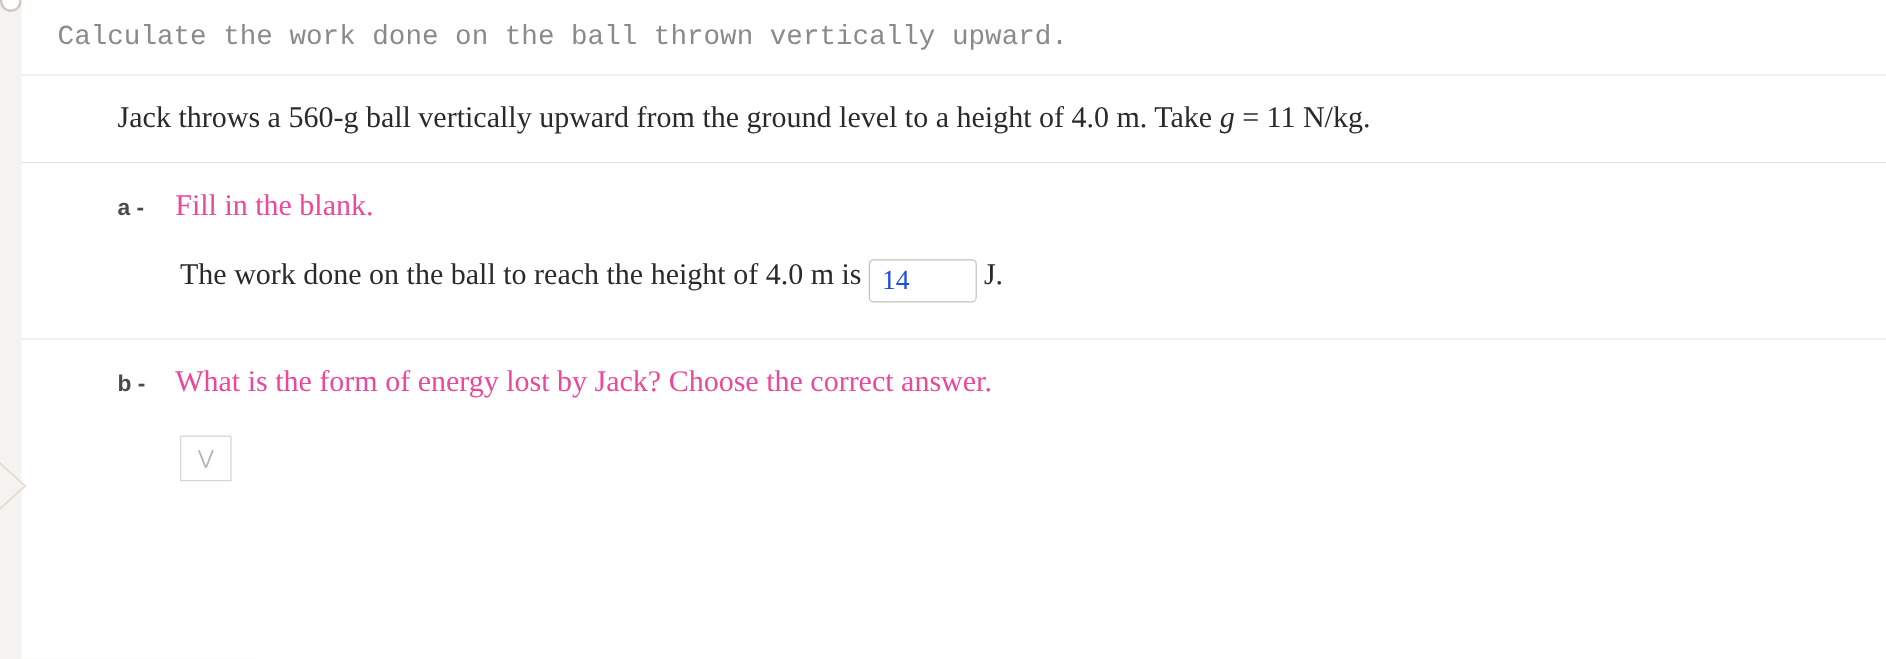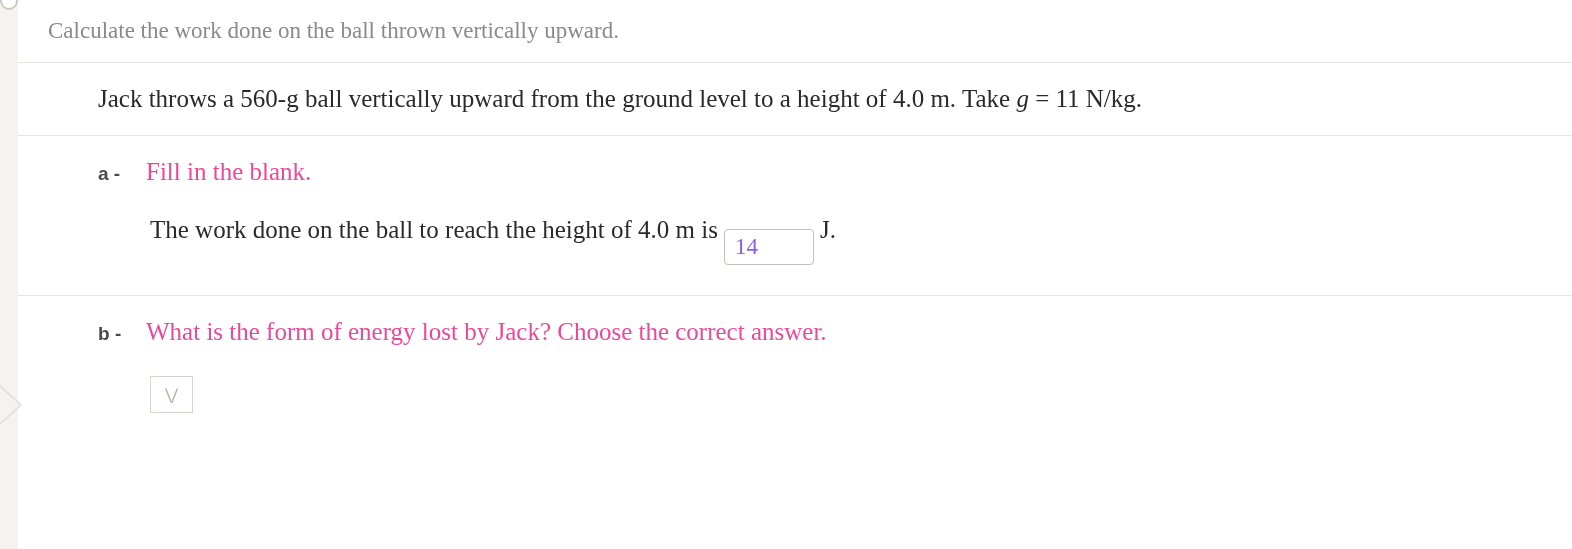--- a/index.html
+++ b/index.html
@@ -40,21 +40,21 @@
     width: 0;
     height: 0;
     border-top: 18px solid transparent;
     border-bottom: 18px solid transparent;
     border-left: 20px solid #f5f3f0;
     z-index: 3;
   }
   .header-row {
     padding: 18px 30px 18px 30px;
     color: #8a8a8a;
-    font-family: Liberation Serif, serif;
+    font-family: Liberation Mono, monospace;
     font-size: 23px;
     font-weight: 300;
     border-bottom: 1px solid #e8e6e3;
   }
   .problem-row {
     padding: 22px 30px 22px 80px;
     font-size: 25px;
     color: #2a2a2a;
     border-bottom: 1px solid #e8e6e3;
     font-family: Georgia, serif;
@@ -96,23 +96,22 @@
     flex-wrap: wrap;
     gap: 6px;
   }
   .blank-input {
     border: 1px solid #c5c1bb;
     border-radius: 4px;
     padding: 4px 10px;
     font-size: 23px;
     font-family: Georgia, serif;
     width: 90px;
-    color: #8b5cf6;
+    color: #1d4ed8;
     background: #fff;
-    margin-top: 13px;
   }
   .select-wrap {
     display: inline-flex;
     align-items: center;
     border: 1px solid #d8d4ce;
     background: #fff;
     padding: 8px 14px;
     font-size: 23px;
     font-family: Georgia, serif;
     color: #2a2a2a;

